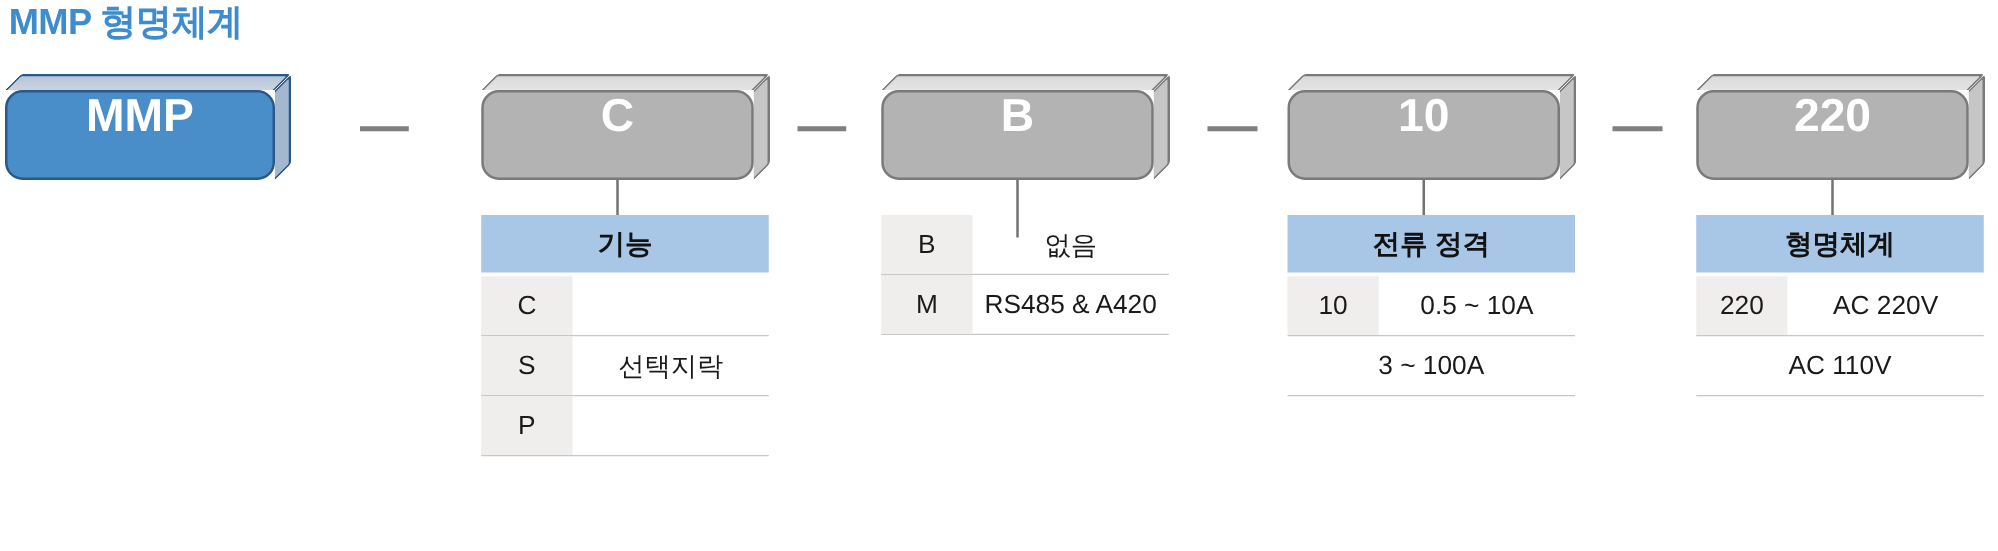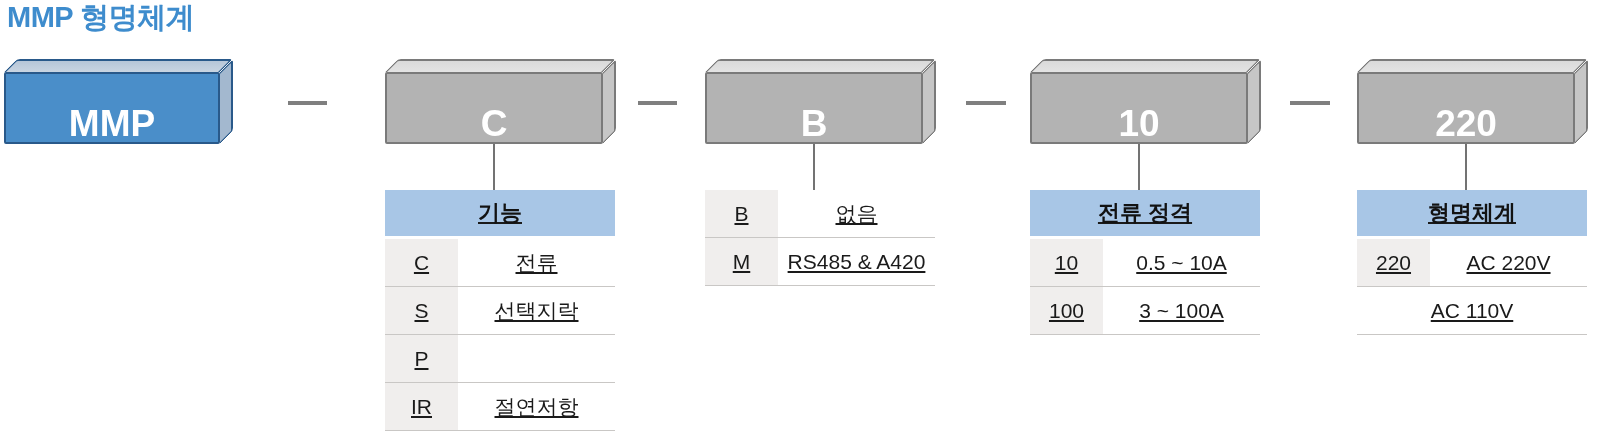--- a/index.html
+++ b/index.html
@@ -28,32 +28,32 @@
   .face.rightf{
     left:var(--fw);top:13px;width:13px;height:72px;
     background:var(--sidefill);
     border:2px solid var(--edge);border-left:none;
     transform:skewY(-45deg);transform-origin:0 0;
     border-radius:0 3px 3px 0;
   }
   .face.frontf{
     left:0;top:13px;width:var(--fw);height:72px;
     background:var(--frontfill);
-    border:2px solid var(--edge);border-radius:2px;z-index:2;
-    display:flex;align-items:flex-end;justify-content:center;
+    border:2px solid var(--edge);border-radius:14px;z-index:2;
+    display:flex;align-items:flex-start;justify-content:center;
   }
   .box3d.mmp{--fw:216px;}
   .box-code{color:#ffffff;font-size:37px;font-weight:bold;line-height:1;}
 
   
   .dash{position:absolute;top:101px;height:4px;background:#7f7f7f;}
   .connector{position:absolute;top:144px;width:2px;height:46px;background:#737373;}
 
   
-  .spec-table{position:absolute;top:190px;width:230px;font-size:21px;color:#1a1a1a;text-decoration:underline;}
+  .spec-table{position:absolute;top:172px;width:230px;font-size:21px;color:#1a1a1a;}
   .thead{
     height:46px;background:#a8c6e6;margin-bottom:3px;
     display:flex;align-items:center;justify-content:center;
     font-weight:bold;font-size:22px;color:#121212;
   }
   .trow{display:flex;height:47px;border-bottom:1px solid #c9c7c5;}
   .tcode{width:73px;background:#f0eeed;display:flex;align-items:center;justify-content:center;}
   .tlabel{flex:1;display:flex;align-items:center;justify-content:center;}
 </style>
 </head>
@@ -113,32 +113,27 @@
 
   <div class="connector" style="left:493px"></div>
   <div class="connector" style="left:813px"></div>
   <div class="connector" style="left:1138px"></div>
   <div class="connector" style="left:1465px"></div>
 
   <div class="spec-table" style="left:385px">
     <div class="thead">기능</div>
     <div class="trow">
       <div class="tcode">C</div>
-      <div class="tlabel">전류</div>
     </div>
     <div class="trow">
       <div class="tcode">S</div>
       <div class="tlabel">선택지락</div>
     </div>
     <div class="trow">
       <div class="tcode">P</div>
-    </div>
-    <div class="trow">
-      <div class="tcode">IR</div>
-      <div class="tlabel">절연저항</div>
     </div>
   </div>
 
   <div class="spec-table" style="left:705px">
     <div class="trow">
       <div class="tcode">B</div>
       <div class="tlabel">없음</div>
     </div>
     <div class="trow">
       <div class="tcode">M</div>
@@ -146,21 +141,20 @@
     </div>
   </div>
 
   <div class="spec-table" style="left:1030px">
     <div class="thead">전류 정격</div>
     <div class="trow">
       <div class="tcode">10</div>
       <div class="tlabel">0.5 ~ 10A</div>
     </div>
     <div class="trow">
-      <div class="tcode">100</div>
       <div class="tlabel">3 ~ 100A</div>
     </div>
   </div>
 
   <div class="spec-table" style="left:1357px">
     <div class="thead">형명체계</div>
     <div class="trow">
       <div class="tcode">220</div>
       <div class="tlabel">AC 220V</div>
     </div>

